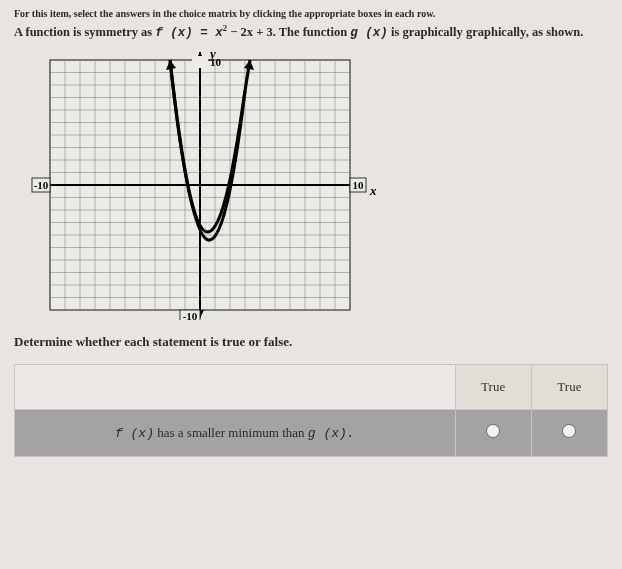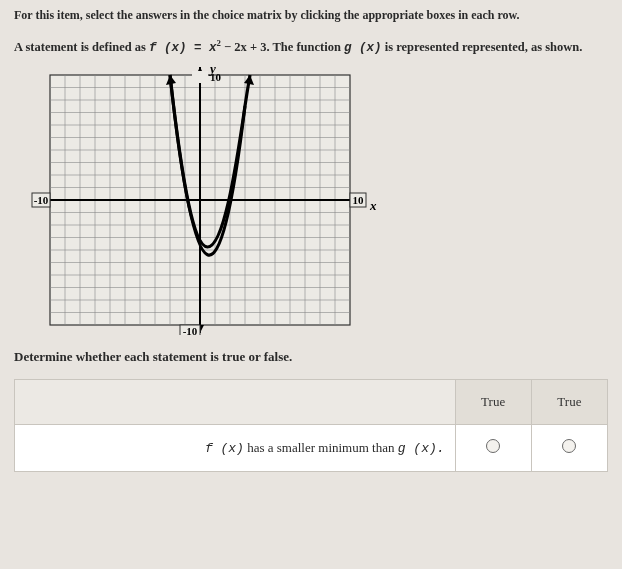--- a/index.html
+++ b/index.html
@@ -5,35 +5,35 @@
     * { box-sizing: border-box; margin: 0; padding: 0; }
     body {
       width: 622px;
       height: 569px;
       font-family: Georgia, 'Times New Roman', serif;
       background: #e8e4df;
       color: #2a2a2a;
       padding: 8px 14px;
       font-size: 13px;
     }
-    .instruction { font-weight: bold; margin-bottom: 15px; font-size: 12px; }
+    .instruction { font-weight: bold; margin-bottom: 4px; font-size: 10px; }
     .definition { font-weight: bold; margin-bottom: 10px; font-size: 12.5px; }
     .italic { font-style: italic; font-family: Liberation Mono, monospace; }
     .graph-wrap { margin: 4px 0 14px 6px; }
     .graph-svg { display: block; }
     .prompt { font-weight: bold; margin: 12px 0 14px 0; font-size: 13px; }
     table {
       width: 100%;
       border-collapse: collapse;
-      background: #ffffff;
+      background: #a3a3a3;
     }
     th, td {
       border: 1px solid #c9c5be;
       padding: 14px 10px;
-      text-align: right;
+      text-align: center;
       font-size: 13px;
       vertical-align: middle;
     }
     thead th { background: #e2ded7; font-weight: normal; color: #333; }
     thead th:first-child { background: #ece9e4; }
     .center { text-align: center; }
     .radio {
       display: inline-block;
       width: 14px; height: 14px;
       border: 1.5px solid #6a6a6a;
@@ -42,21 +42,21 @@
       cursor: pointer;
     }
     sup { font-size: 0.7em; }
   </style>
 </head>
 <body>
 
 <div class="instruction">For this item, select the answers in the choice matrix by clicking the appropriate boxes in each row.</div>
 
 <div class="definition">
-  <span>A statement is defined as </span><span class="italic">f (x) = x</span><sup>2</sup><span> − 2x + 3. The function </span><span class="italic">g (x)</span><span> is represented represented, as shown.</span>
+  <span>A function is symmetry as </span><span class="italic">f (x) = x</span><sup>2</sup><span> − 2x + 3. The function </span><span class="italic">g (x)</span><span> is graphically graphically, as shown.</span>
 </div>
 
 <div class="graph-wrap">
   <svg class="graph-svg" width="360" height="270" viewBox="0 0 360 270">
     <g transform="translate(30,10)">
       <rect x="0" y="0" width="300" height="250" fill="#eceae5" stroke="#333" stroke-width="1.2"></rect>
       <g stroke="#888" stroke-width="0.6">
         <line x1="15" y1="0" x2="15" y2="250"></line>
           <line x1="30" y1="0" x2="30" y2="250"></line>
           <line x1="45" y1="0" x2="45" y2="250"></line>

